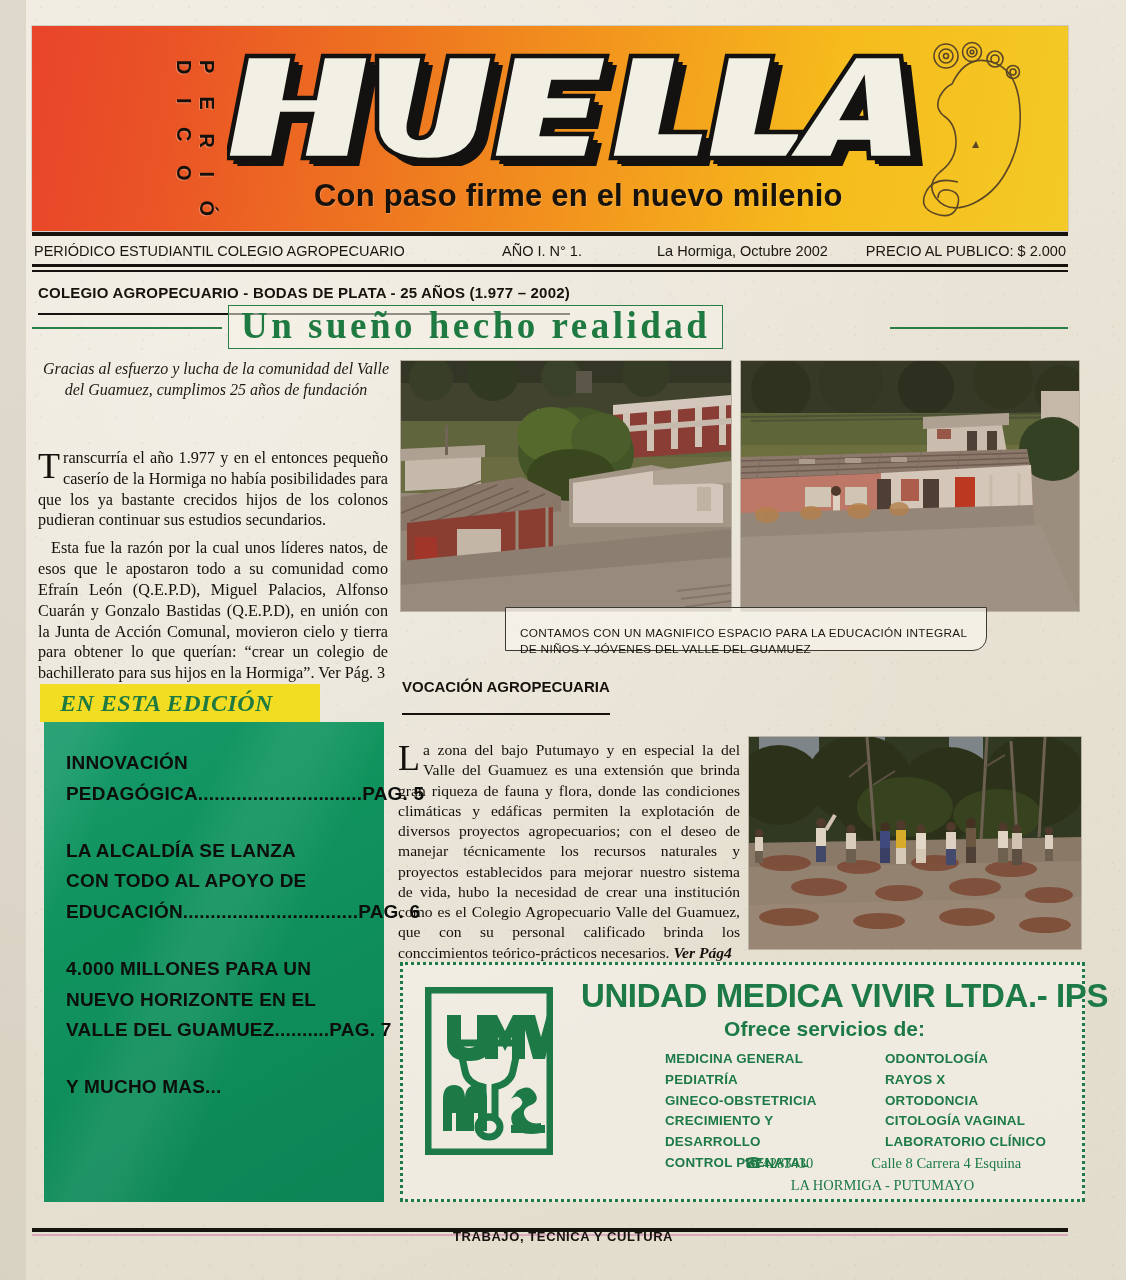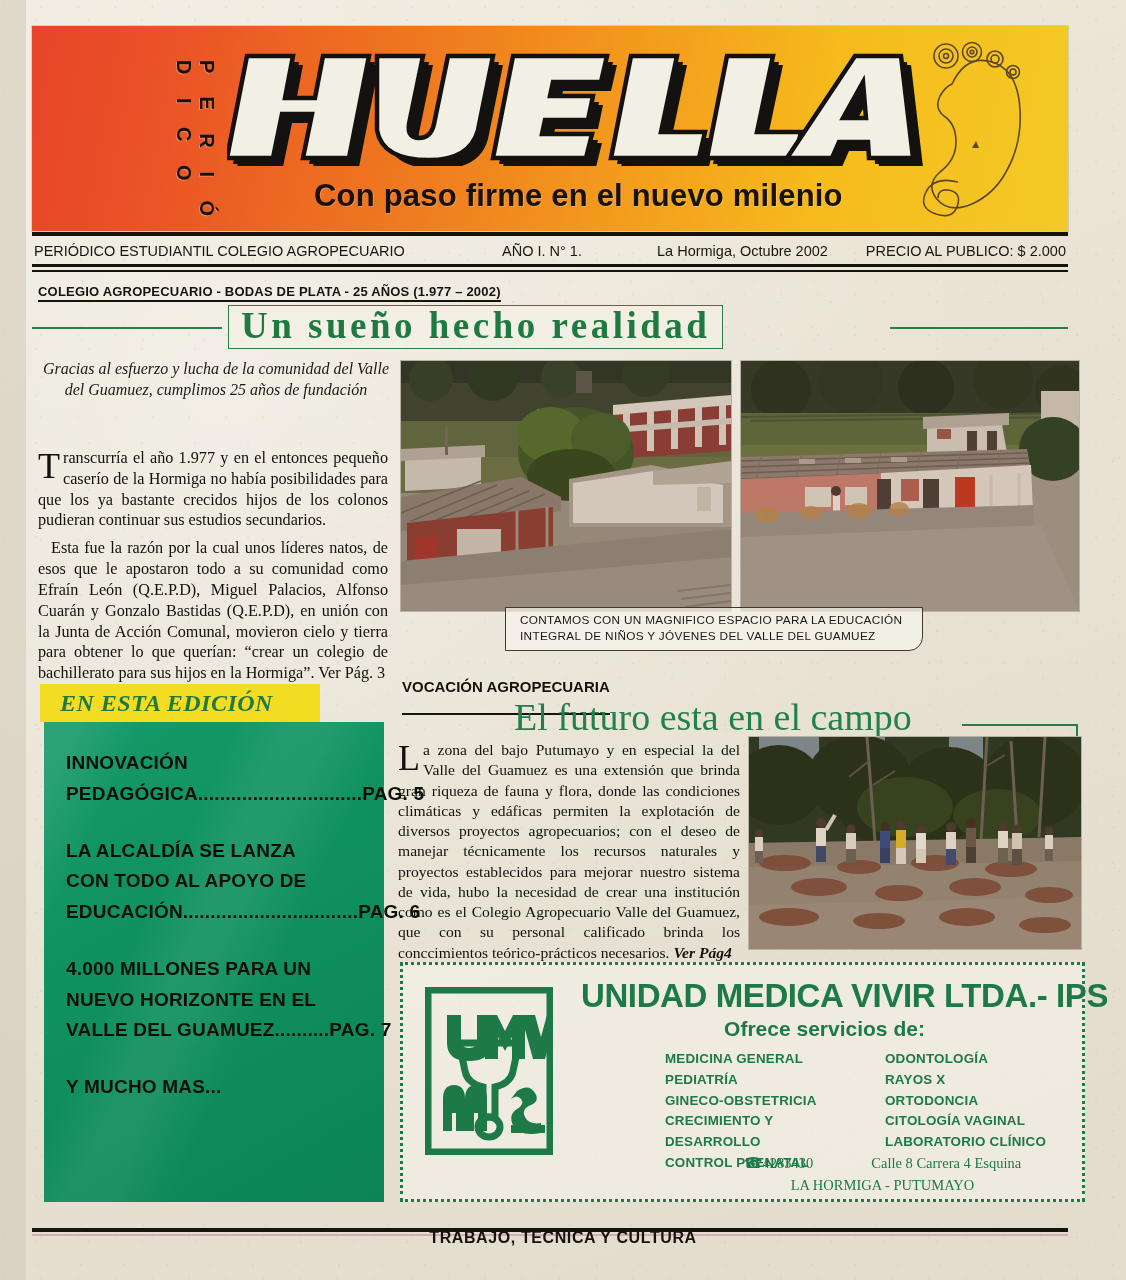--- a/index.html
+++ b/index.html
@@ -67,22 +67,22 @@
   .infobar span{white-space:nowrap;}
   .ib1{position:absolute;left:2px;}
   .ib2{position:absolute;left:470px;}
   .ib3{position:absolute;left:625px;}
   .ib4{position:absolute;right:2px;}
 
   
   .kicker-main{
     position:absolute;left:38px;top:284px;
     font-family:"Liberation Sans", sans-serif;
-    font-weight:bold;font-size:13px;color:#16120d;
-    border-bottom:2px solid #16120d;padding-bottom:1px;
+    font-weight:bold;font-size:15px;color:#16120d;
+    border-bottom:2px solid #16120d;padding-bottom:12px;
     letter-spacing:.2px;
   }
 
   
   .hl1-wrap{position:absolute;left:32px;top:305px;width:1036px;height:44px;}
   .hl1-line{position:absolute;top:22px;height:2px;background:#2b7d46;}
   .hl1-box{
     position:absolute;left:196px;top:0;
     border:1.5px solid #2b7d46;
     padding:1px 12px 3px;
@@ -109,26 +109,26 @@
   .dropcap{
     float:left;font-size:36px;line-height:.80;
     padding:4px 3px 0 0;font-weight:normal;
   }
 
   
   .photo{position:absolute;overflow:hidden;border:1px solid #b9b2a4;}
   .photo svg{display:block;width:100%;height:100%;}
 
   .caption-box{
-    position:absolute;left:505px;top:607px;width:418px;height:44px;
+    position:absolute;left:505px;top:607px;width:482px;height:44px;
     border:1.5px solid #3d3a33;border-radius:0 0 14px 0;
     background:rgba(247,244,236,.72);
     font-family:"Liberation Sans", sans-serif;
     font-size:11.8px;letter-spacing:.3px;color:#1c1914;
-    padding:5px 10px 0 14px;box-sizing:border-box;line-height:1.32;
+    padding:18px 10px 0 14px;box-sizing:border-box;line-height:1.32;
   }
 
   
   .yellow-head{
     position:absolute;left:40px;top:684px;width:280px;height:38px;
     background:#f2dd23;
     display:flex;align-items:center;
   }
   .yellow-head .t{
     font-family:"Liberation Serif", serif;
@@ -210,21 +210,21 @@
   }
   .ad-contact .row1{display:flex;justify-content:center;gap:58px;align-items:center;}
   .phone-icon{font-size:15px;}
 
   
   .foot-rule{position:absolute;left:32px;top:1228px;width:1036px;height:4px;background:#16120e;}
   .foot-rule2{position:absolute;left:32px;top:1234px;width:1036px;height:1.5px;background:#d9a8bb;}
   .foot-text{
     position:absolute;left:0;right:0;top:1229px;text-align:center;
     font-family:"Liberation Sans", sans-serif;
-    font-weight:bold;font-size:16px;letter-spacing:.6px;color:#16120e;
+    font-weight:bold;font-size:13px;letter-spacing:.6px;color:#16120e;
   }
   .left-edge{position:absolute;left:0;top:0;width:26px;height:1280px;background:#cfc9ba;opacity:.55;}
 </style>
 </head>
 <body>
 
 <div class="page">
   <div class="grain"></div>
   <div class="left-edge"></div>
 
@@ -466,25 +466,20 @@
         <span class="ln">NUEVO HORIZONTE EN EL</span>
         <span class="ln">VALLE DEL  GUAMUEZ..........PAG. 7</span>
       </div>
       <div class="entry">
         <span class="ln">Y MUCHO MAS...</span>
       </div>
     </div>
   </div>
 
   <div class="kicker2">VOCACIÓN AGROPECUARIA</div>
-  <div class="hl2-wrap">
-    <div class="hl2-t">El futuro esta en el campo</div>
-    <div class="hl2-line"></div>
-    <div class="hl2-vert"></div>
-  </div>
 
   <div class="art2-body">
     <p><span class="dropcap">L</span><span>a zona del bajo Putumayo y en especial la del Valle del Guamuez es una extensión que brinda gran riqueza de fauna y flora, donde las condiciones climáticas  y edáficas permiten la explotación de diversos proyectos agropecuarios; con el deseo de manejar técnicamente los recursos naturales y proyectos establecidos para mejorar nuestro sistema de vida, hubo la necesidad de crear una institución como es el Colegio Agropecuario Valle del  Guamuez, que con su personal calificado brinda los conccimientos teórico-prácticos necesarios.</span> <i>Ver Pág4</i></p>
   </div>
 
   <div class="photo" style="left:748px;top:736px;width:332px;height:212px;">
     <svg viewBox="0 0 332 212" preserveAspectRatio="none" aria-hidden="true">
       <rect width="332" height="212" fill="#9b9184"></rect>
       <rect width="332" height="118" fill="#2b3a22"></rect>
       <g fill="#93a2ae" opacity=".8">

